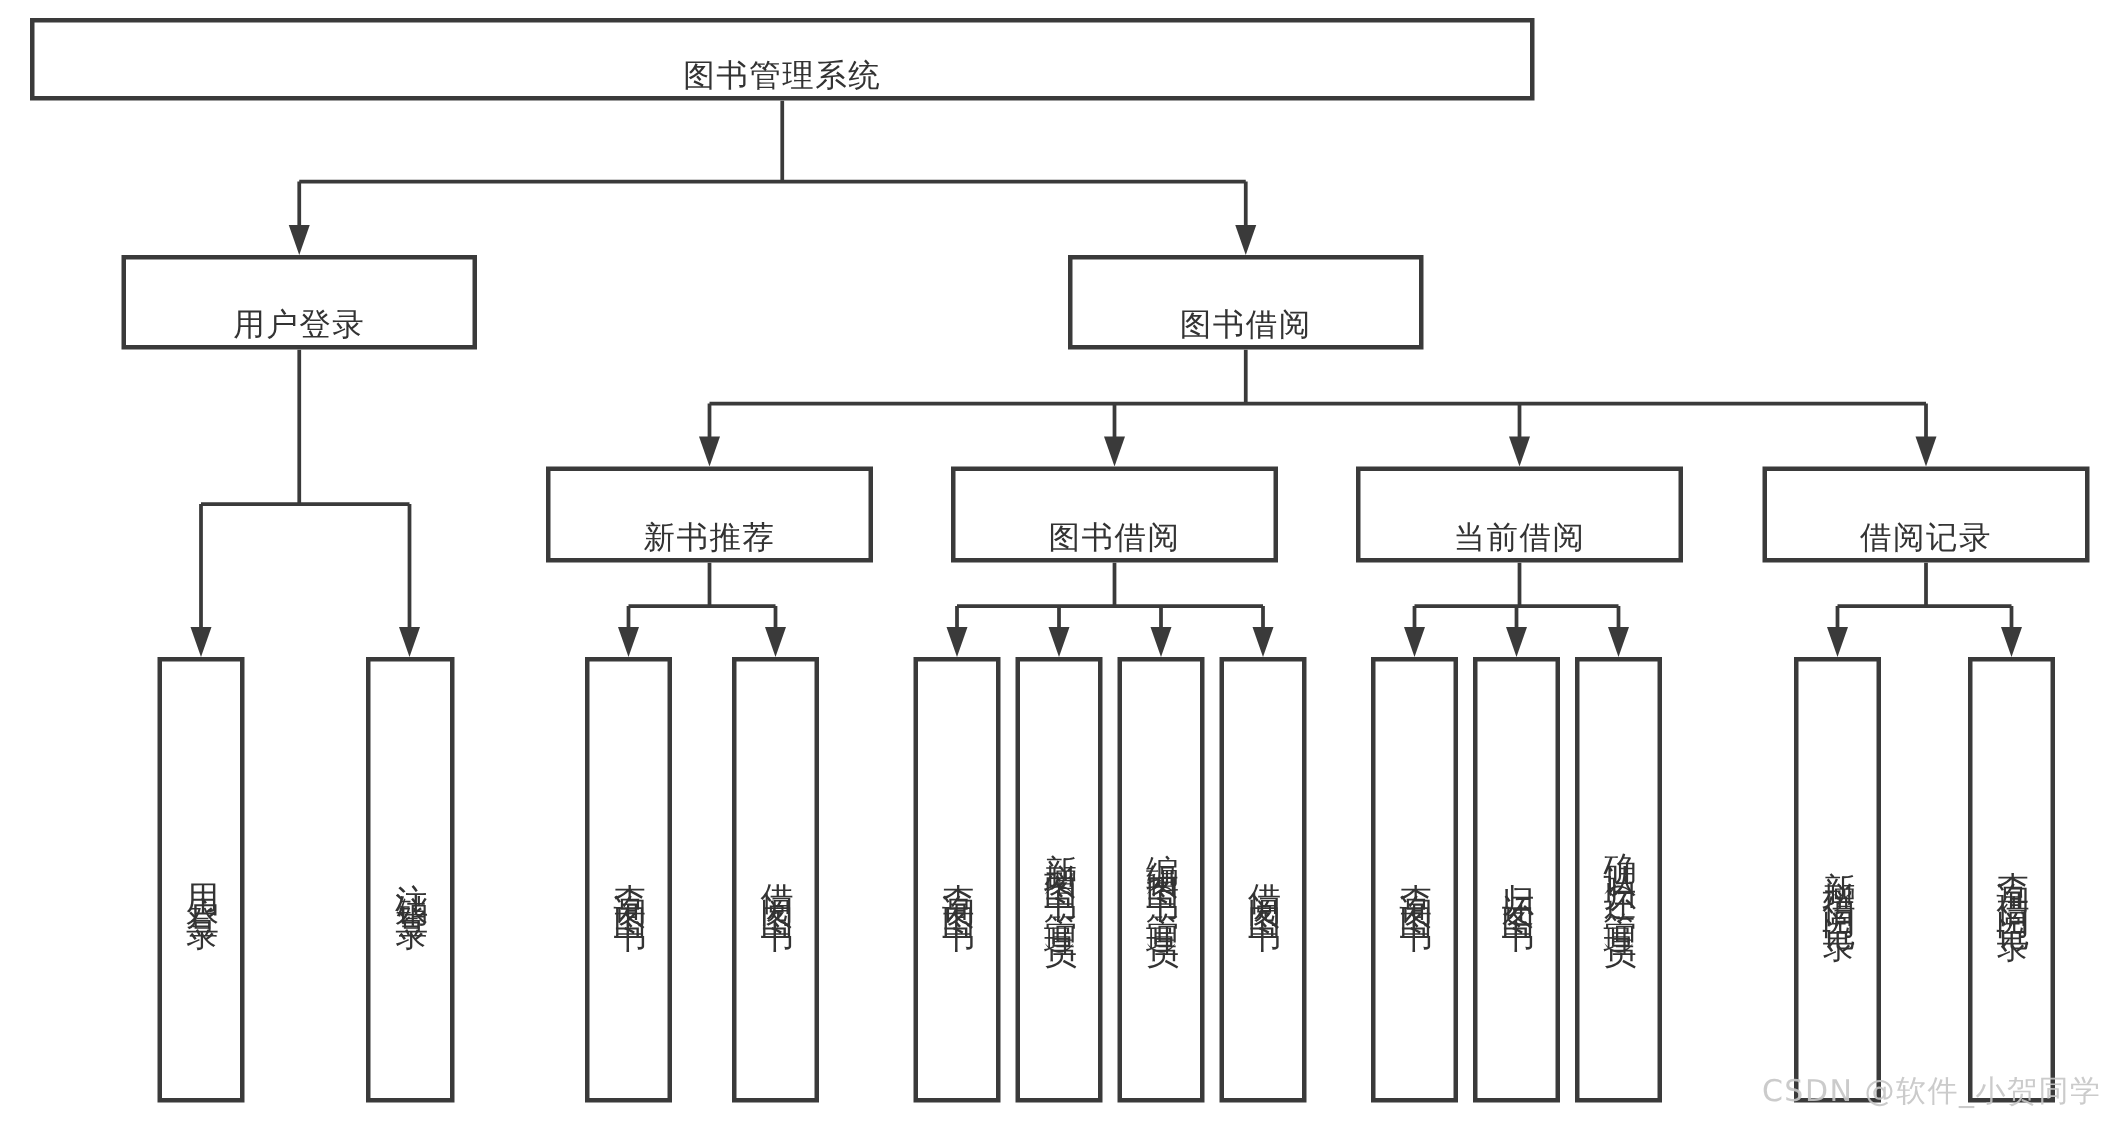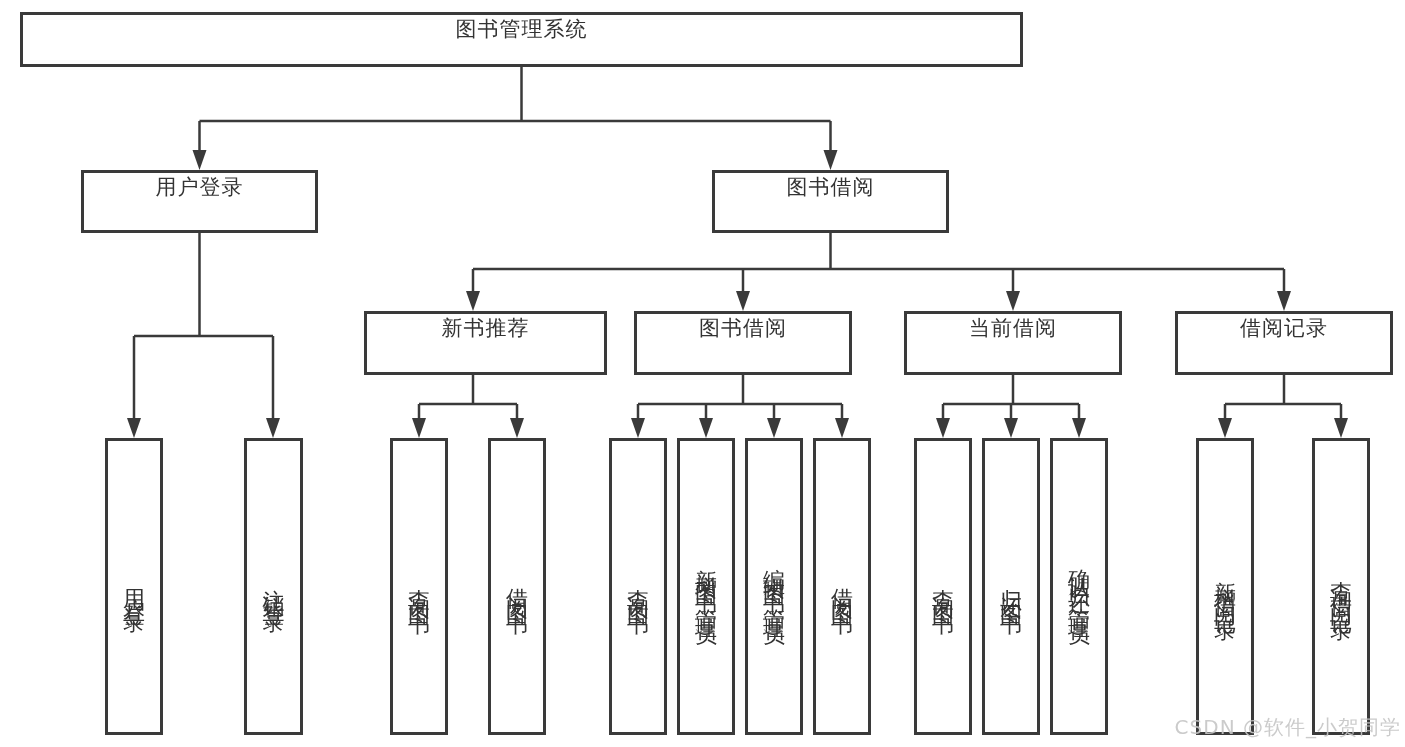--- a/index.html
+++ b/index.html
@@ -20,21 +20,21 @@
     left: 0;
     top: 0;
     z-index: 0;
   }
   .box {
     position: absolute;
     box-sizing: border-box;
     border: 3px solid #3a3a3a;
     background: #ffffff;
     display: flex;
-    align-items: flex-start;
+    align-items: flex-end;
     justify-content: center;
     color: #333333;
     font-size: 21px;
     letter-spacing: 1px;
     z-index: 1;
     font-family: Liberation Mono, monospace;
   }
   .vbox {
     position: absolute;
     box-sizing: border-box;
@@ -129,21 +129,21 @@
     <span>图书管理系统</span>
   </div>
 
   <div class="box" style="left:81px; top:170px; width:237px; height:63px;">
     <span>用户登录</span>
   </div>
   <div class="box" style="left:712px; top:170px; width:237px; height:63px;">
     <span>图书借阅</span>
   </div>
 
-  <div class="box" style="left:364px; top:311px; width:243px; height:64px;">
+  <div class="box" style="left:364px; top:311px; width:218px; height:64px;">
     <span>新书推荐</span>
   </div>
   <div class="box" style="left:904px; top:311px; width:218px; height:64px;">
     <span>当前借阅</span>
   </div>
   <div class="box" style="left:634px; top:311px; width:218px; height:64px;">
     <span>图书借阅</span>
   </div>
   <div class="box" style="left:1175px; top:311px; width:218px; height:64px;">
     <span>借阅记录</span>

